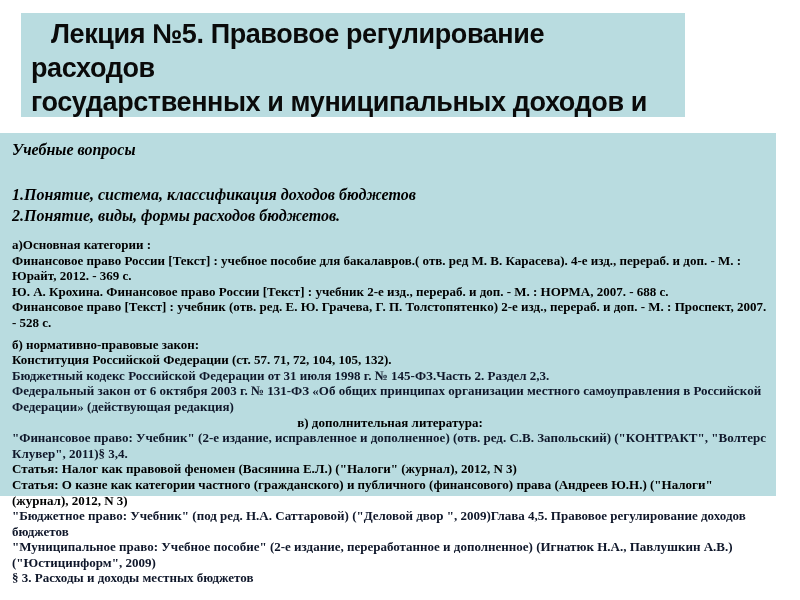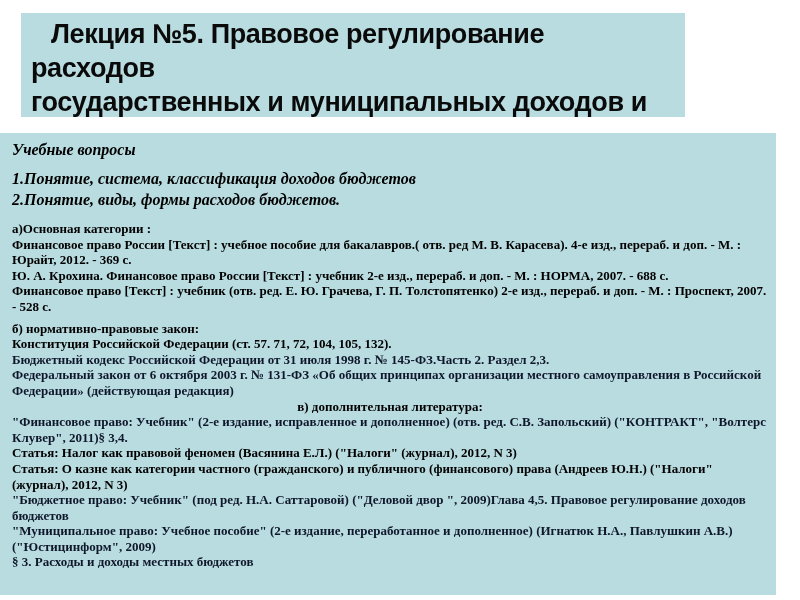--- a/index.html
+++ b/index.html
@@ -24,34 +24,34 @@
     font-size: 27px;
     line-height: 34px;
     color: #0a0a0a;
     letter-spacing: -0.4px;
     white-space: nowrap;
   }
   .title-line.first { text-indent: 20px; }
   .body-block {
     position: absolute;
     left: 0; top: 133px;
-    width: 776px; height: 462px;
+    width: 776px; height: 363px;
     background: #b9dce0;
     box-sizing: border-box;
     padding: 7px 6px 0 12px;
   }
   .q-heading {
     font-size: 16px;
     font-weight: bold;
     font-style: italic;
     color: #000000;
     line-height: 20px;
     margin: 0;
   }
-  .q-list { margin-top: 8px; }
+  .q-list { margin-top: 24px; }
   .q-item {
     font-size: 16px;
     font-weight: bold;
     font-style: italic;
     color: #000000;
     line-height: 21px;
   }
   .lit-section-a { margin-top: 11px; }
   .lit {
     font-size: 13px;

